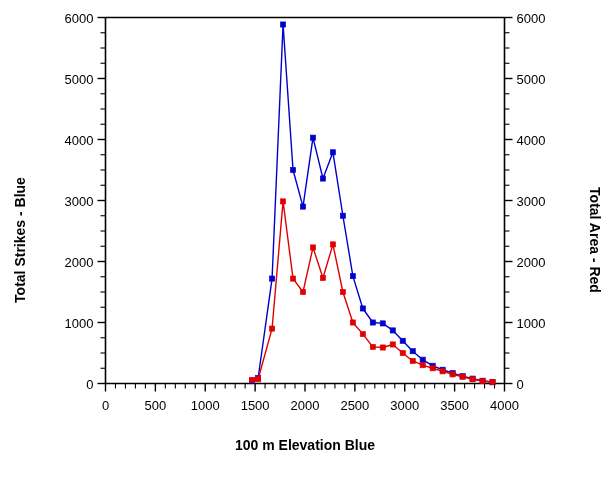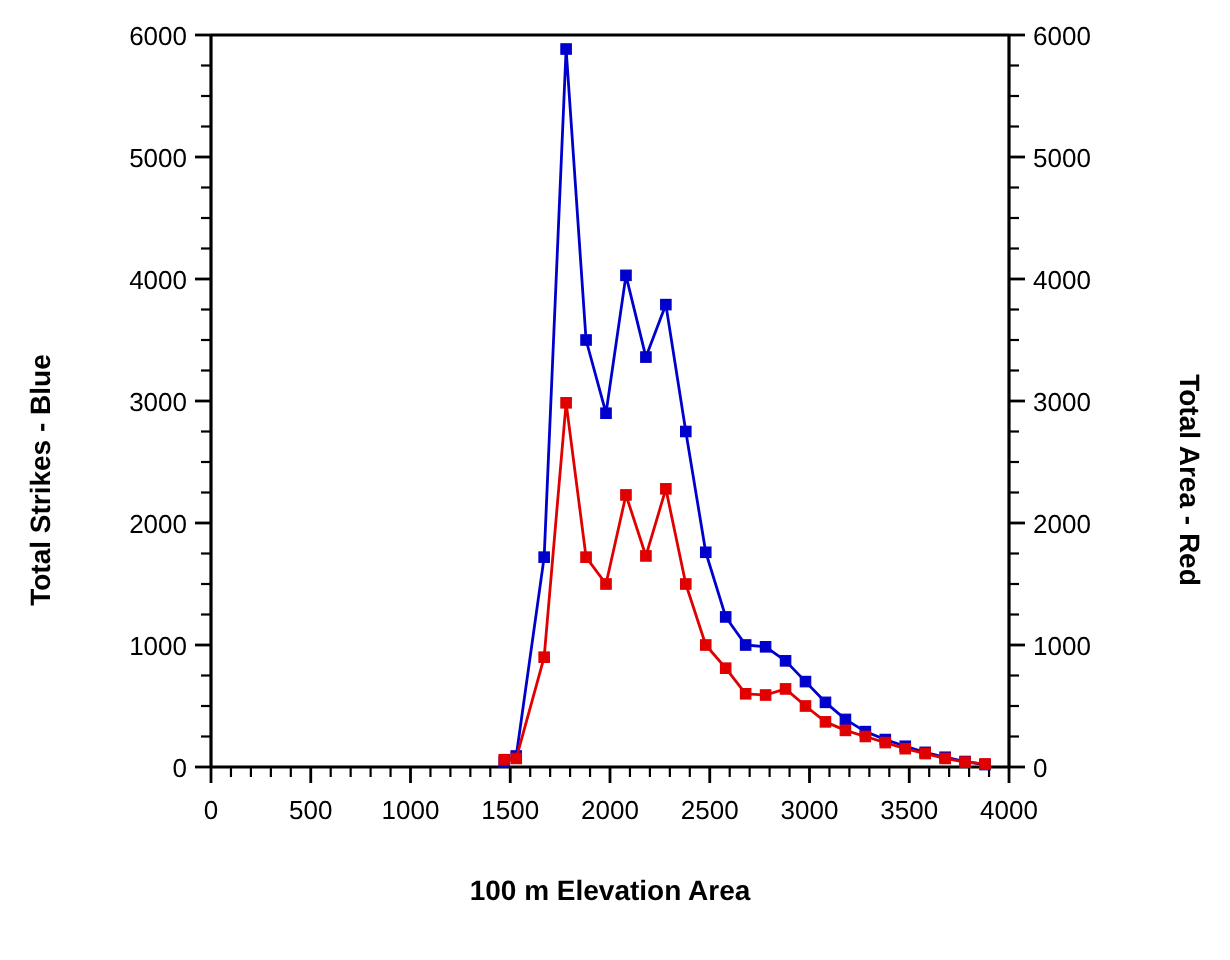--- a/index.html
+++ b/index.html
@@ -65,21 +65,21 @@
 </style>
 </head>
 <body>
 
 <div id="chart-root">
 
   <div class="axis-title" id="ylabel-left">Total Strikes - Blue</div>
 
   <div class="axis-title" id="ylabel-right">Total Area - Red</div>
 
-  <div class="axis-title" id="xlabel">100 m Elevation Area</div>
+  <div class="axis-title" id="xlabel">100 m Elevation Blue</div>
 
   <svg id="plot-svg" width="615" height="480">
     <g id="axes-layer">
         <line x1="105.5" y1="17.5" x2="504.5" y2="17.5" stroke="#000000" stroke-width="1.4"></line>
         <line x1="105.5" y1="17.5" x2="105.5" y2="383.5" stroke="#000000" stroke-width="1.6"></line>
         <line x1="504.5" y1="17.5" x2="504.5" y2="383.5" stroke="#000000" stroke-width="1.6"></line>
         <line x1="105.5" y1="383.5" x2="504.5" y2="383.5" stroke="#000000" stroke-width="1.6"></line>
         <line x1="105.5" y1="383.5" x2="105.5" y2="391.5" stroke="#000000" stroke-width="1.4"></line>
         <text x="105.5" y="409.5" text-anchor="middle" class="tick-text">0</text>
         <line x1="155.375" y1="383.5" x2="155.375" y2="391.5" stroke="#000000" stroke-width="1.4"></line>

